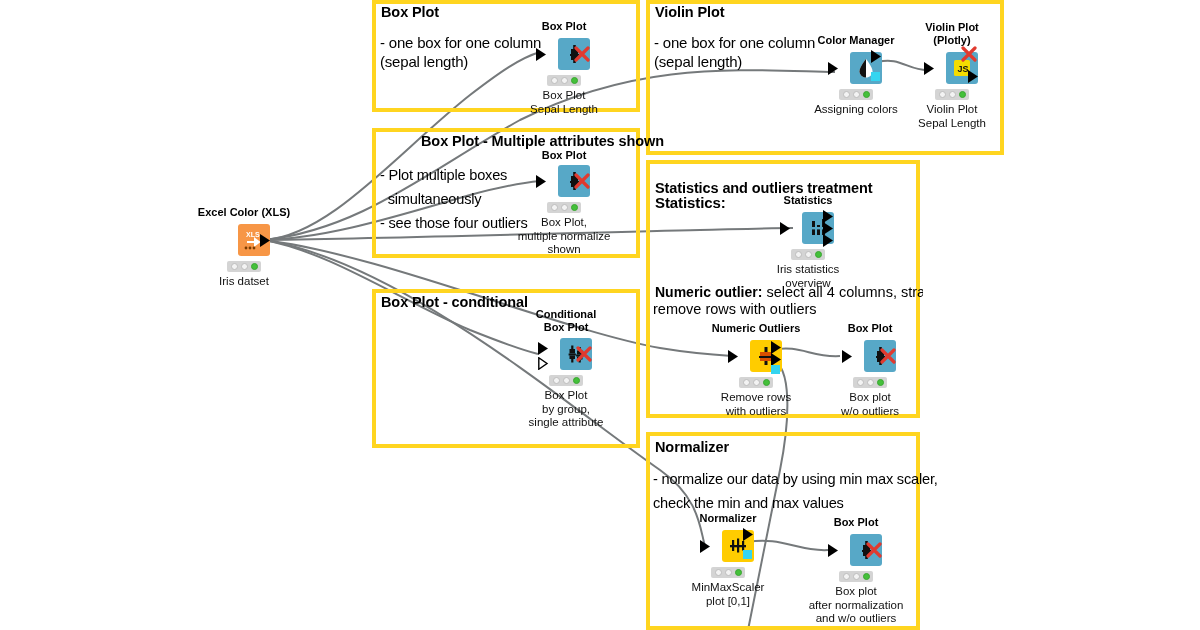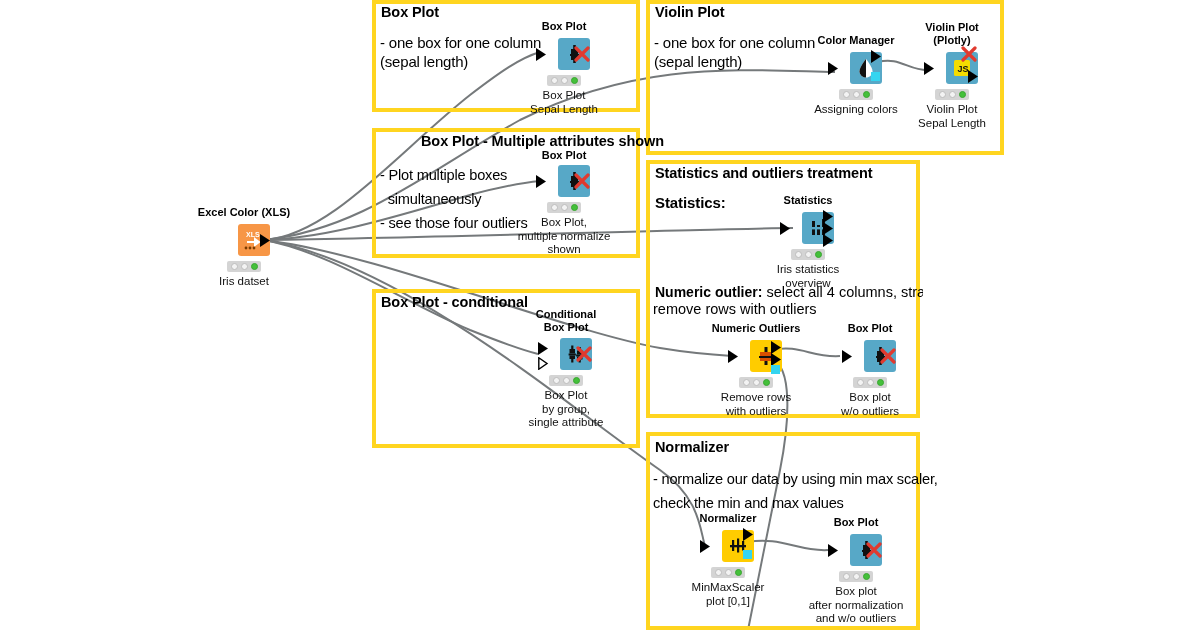--- a/index.html
+++ b/index.html
@@ -136,21 +136,21 @@
   <div class="frame-body" style="left:654px;top:33px;">- one box for one column
 (sepal length)</div>
 
   <div class="frame" style="left:372px;top:128px;width:268px;height:130px;"></div>
   <div class="frame-title" style="left:381px;top:133px;margin-left:40px;">Box Plot - Multiple attributes shown</div>
   <div class="frame-body small" style="left:380px;top:163px;">- Plot multiple boxes
   simultaneously
 - see those four outliers</div>
 
   <div class="frame" style="left:646px;top:160px;width:274px;height:258px;"></div>
-  <div class="frame-title" style="left:655px;top:165px;">Statistics and outliers treatment</div>
+  <div class="frame-title" style="left:655px;top:180px;">Statistics and outliers treatment</div>
   <div class="frame-title" style="left:655px;top:195px;font-size:15px;">Statistics:</div>
   <div style="position:absolute;left:655px;top:283px;width:268px;font-size:14.5px;line-height:18px;white-space:nowrap;overflow:hidden;">
     <span class="inline-bold">Numeric outlier:</span><span>  select all 4 columns, strategy</span>
   </div>
   <div style="position:absolute;left:653px;top:300px;font-size:14.5px;line-height:18px;white-space:nowrap;">remove rows with outliers</div>
 
   <div class="frame" style="left:372px;top:289px;width:268px;height:159px;"></div>
   <div class="frame-title" style="left:381px;top:294px;">Box Plot - conditional</div>
 
   <div class="frame" style="left:646px;top:432px;width:274px;height:198px;"></div>

